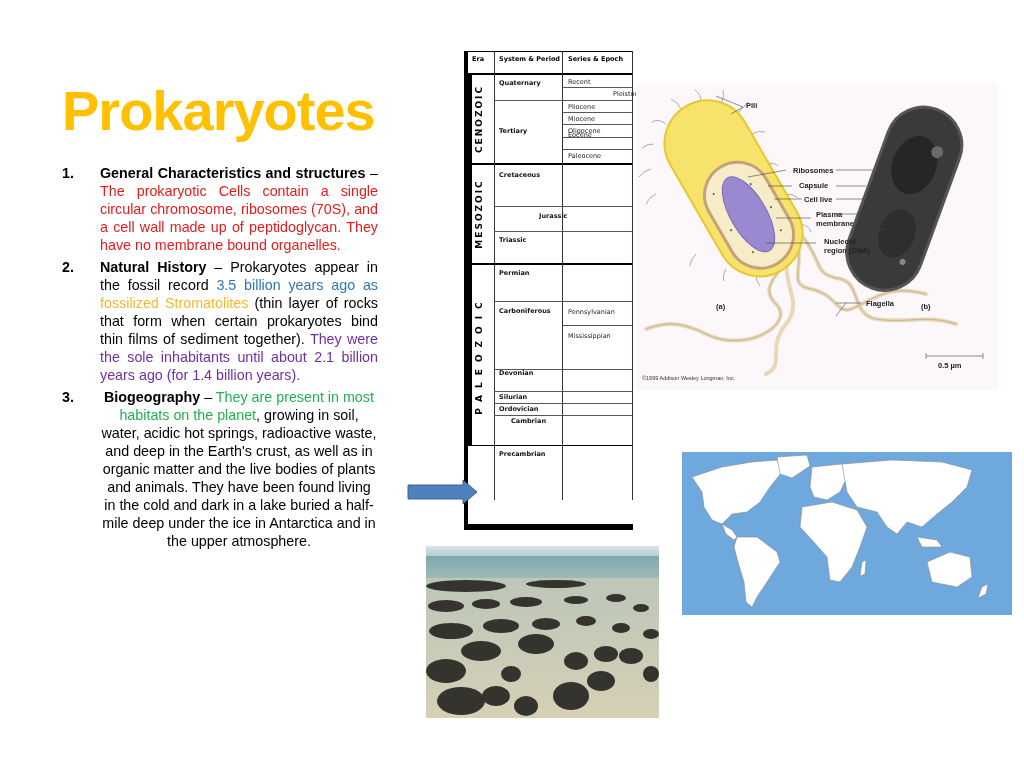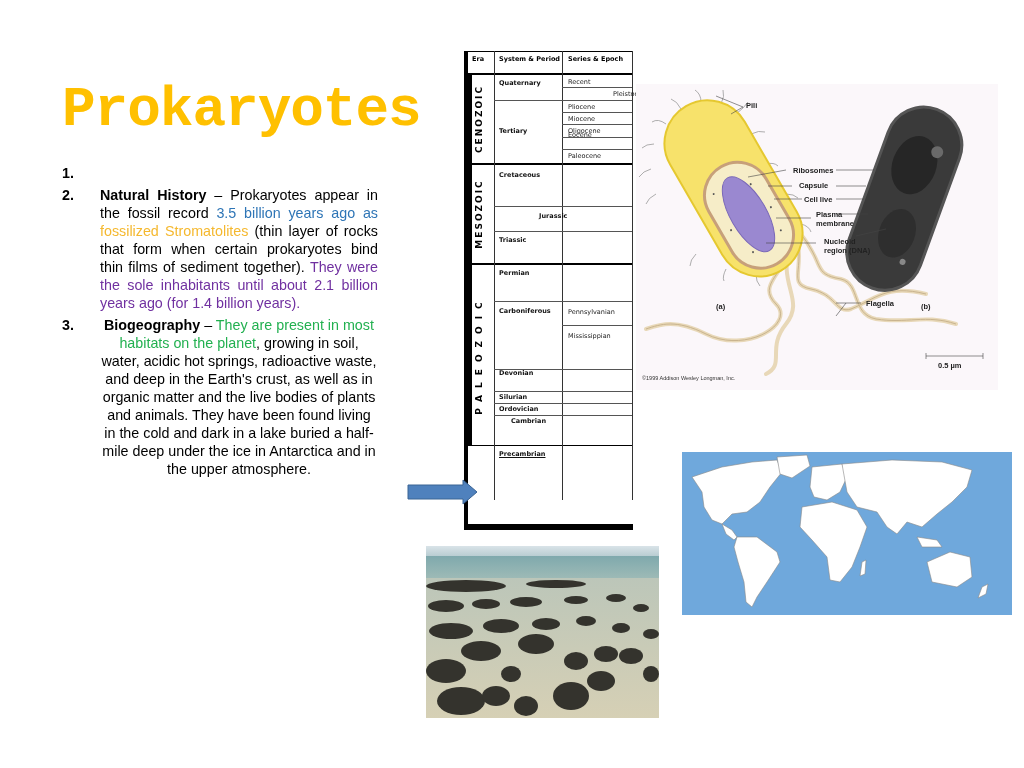--- a/index.html
+++ b/index.html
@@ -1,21 +1,21 @@
 <!DOCTYPE html>
 <html><head>
 <meta charset="utf-8">
 <style>
   * { box-sizing: border-box; margin: 0; padding: 0; }
   html, body { width: 1024px; height: 768px; background: #ffffff; overflow: hidden; }
   body { position: relative; font-family: "Liberation Sans", "DejaVu Sans", sans-serif; }
 
   .title {
     position: absolute; left: 62px; top: 78px;
-    font-family: Liberation Mono, monospace; font-weight: bold;
+    font-family: Liberation Sans, sans-serif; font-weight: bold;
     font-size: 56px; color: #ffc000; letter-spacing: -1px;
   }
 
   .bullets {
     position: absolute; left: 62px; top: 164px; width: 316px;
     font-family: "Liberation Sans", sans-serif; font-size: 14.3px; line-height: 18px;
     color: #000;
   }
   .bullet { display: flex; margin-bottom: 4px; }
   .bullet .num { width: 38px; flex: 0 0 38px; font-weight: bold; }
@@ -64,20 +64,23 @@
   .strom { position: absolute; left: 426px; top: 546px; width: 233px; height: 172px; overflow: hidden; }
 </style>
 </head>
 <body>
 
 <div class="title">Prokaryotes</div>
 
 <div class="bullets">
   <div class="bullet">
     <span class="num">1.</span>
+    <span class="body">
+      <span class="b">General Characteristics and structures</span><span> – </span><span class="red">The prokaryotic Cells contain a single circular chromosome, ribosomes (70S), and a cell wall made up of peptidoglycan.  They have no membrane bound organelles.</span>
+    </span>
   </div>
   <div class="bullet">
     <span class="num">2.</span>
     <span class="body">
       <span class="b">Natural History</span><span> – </span><span>Prokaryotes appear in the fossil record </span><span class="blue">3.5 billion years ago as </span><span class="gold">fossilized Stromatolites</span><span> (thin layer of rocks that form when certain prokaryotes bind thin films of sediment together).  </span><span class="purple">They were the sole inhabitants until about 2.1 billion years ago (for 1.4 billion years).</span>
     </span>
   </div>
   <div class="bullet left">
     <span class="num">3.</span>
     <span class="body">
@@ -137,21 +140,21 @@
   <span class="per" style="top:76px;">Tertiary</span>
   <span class="per" style="top:120px;">Cretaceous</span>
   <span class="per" style="top:161px;padding-left:40px;">Jurassic</span>
   <span class="per" style="top:185px;">Triassic</span>
   <span class="per" style="top:218px;">Permian</span>
   <span class="per" style="top:256px;">Carboniferous</span>
   <span class="per" style="top:318px;">Devonian</span>
   <span class="per" style="top:342px;">Silurian</span>
   <span class="per" style="top:354px;">Ordovician</span>
   <span class="per" style="top:366px;padding-left:12px;">Cambrian</span>
-  <span class="per" style="top:399px;text-decoration:underline;">Precambrian</span>
+  <span class="per" style="top:399px;">Precambrian</span>
 
   <span class="ep" style="top:27px;">Recent</span>
   <span class="ep" style="top:39px;padding-left:45px;">Pleistocene</span>
   <span class="ep" style="top:52px;">Pliocene</span>
   <span class="ep" style="top:64px;">Miocene</span>
   <span class="ep" style="top:76px;">Oligocene</span>
   <span class="ep" style="top:80px;">Eocene</span>
   <span class="ep" style="top:101px;">Paleocene</span>
   <span class="ep" style="top:257px;">Pennsylvanian</span>
   <span class="ep" style="top:281px;">Mississippian</span>

